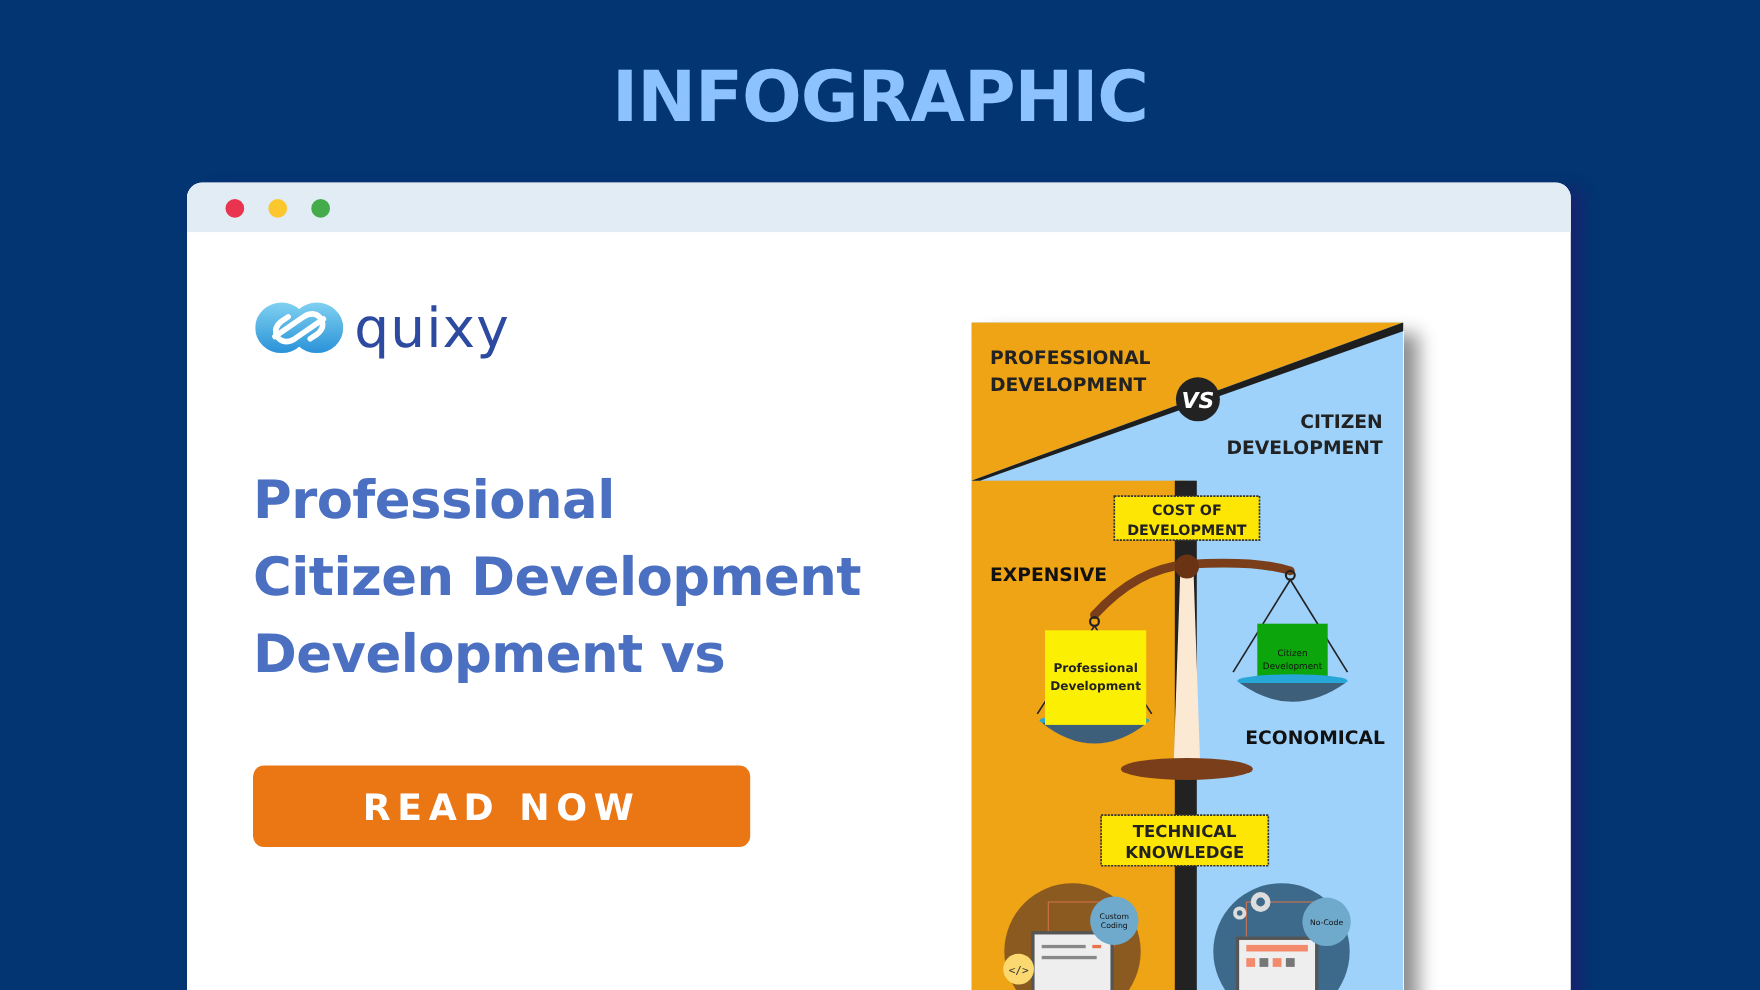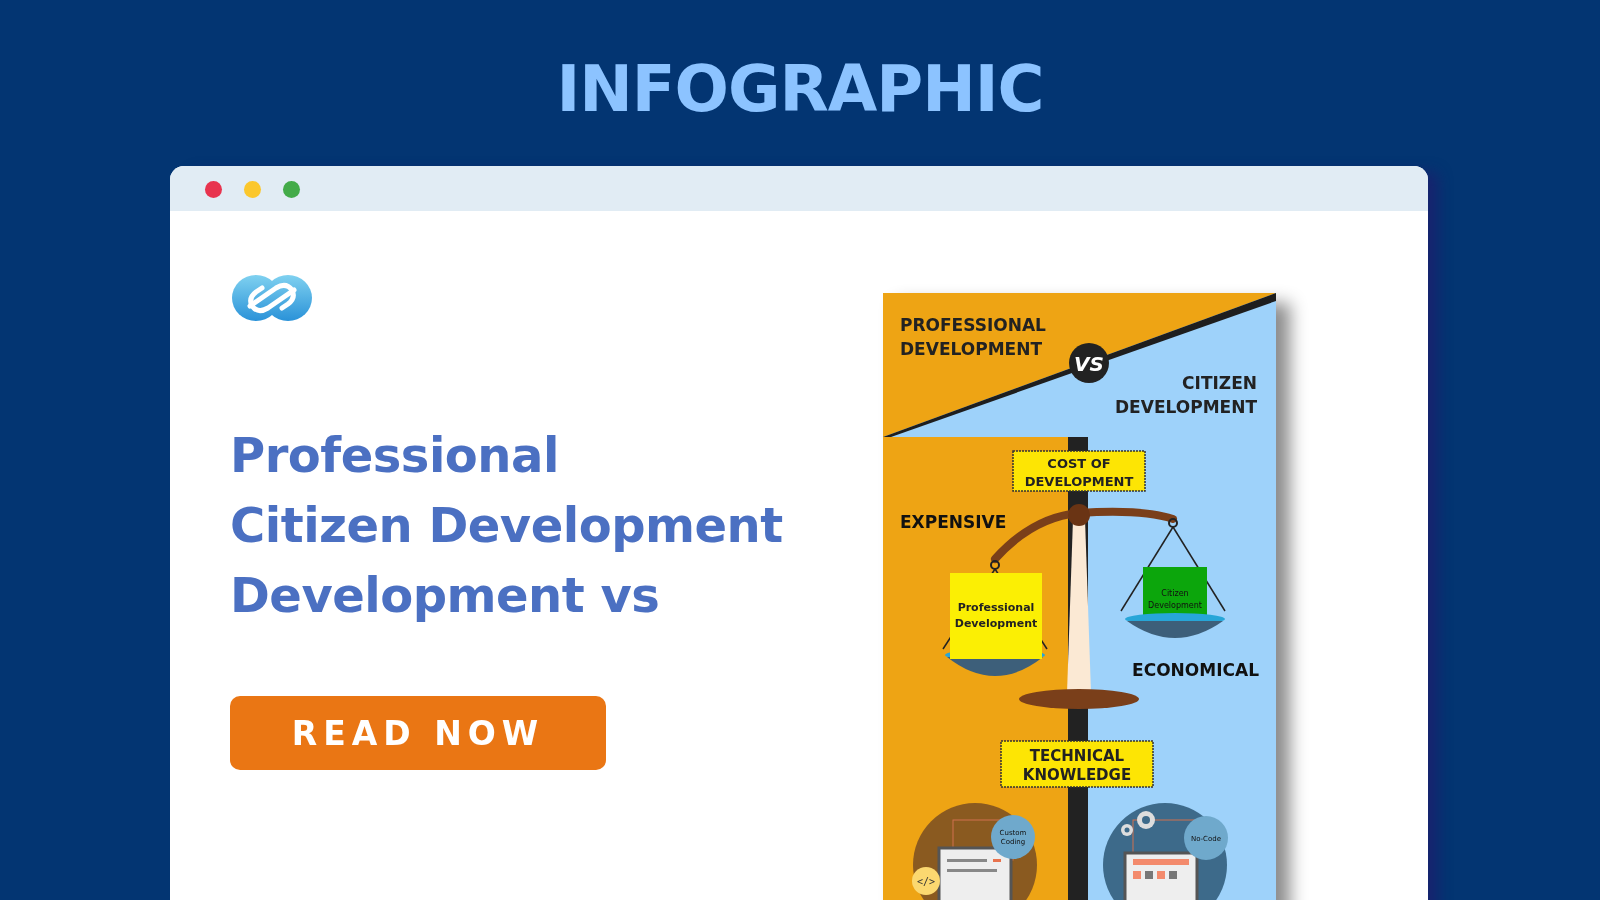--- a/index.html
+++ b/index.html
@@ -55,21 +55,21 @@
     color: #4b70c2;
     font-family: "DejaVu Sans", sans-serif;
     font-weight: bold;
     font-size: 48px;
     line-height: 70px;
     letter-spacing: -0.5px;
     width: 600px;
   }
   .read-btn {
     position: absolute; left: 60px; top: 530px;
-    width: 376px; height: 74px;
+    width: 452px; height: 74px;
     background: #ea7614;
     border-radius: 10px;
     color: #ffffff;
     font-family: "DejaVu Sans", sans-serif;
     font-weight: bold;
     font-size: 33px;
     letter-spacing: 6px;
     display: flex; align-items: center; justify-content: center;
     cursor: pointer;
     border: none;
@@ -99,20 +99,21 @@
         <linearGradient id="lg1" x1="0" y1="0" x2="0" y2="1">
           <stop offset="0" stop-color="#7fd1f0"></stop>
           <stop offset="1" stop-color="#2a92d8"></stop>
         </linearGradient>
       </defs>
       <ellipse cx="24" cy="26" rx="24" ry="23" fill="url(#lg1)"></ellipse>
       <ellipse cx="56" cy="26" rx="24" ry="23" fill="url(#lg1)"></ellipse>
       <path d="M18 34 L44 16 Q54 10 60 18 Q64 26 56 32 L50 36" stroke="#ffffff" stroke-width="5" fill="none" stroke-linecap="round"></path>
       <path d="M62 18 L36 36 Q26 42 20 34 Q16 26 24 20 L30 16" stroke="#ffffff" stroke-width="5" fill="none" stroke-linecap="round"></path>
     </svg>
+    <span class="logo-text">quixy</span>
   </div>
 
   <div class="headline">
     <div>Professional</div>
     <div>Citizen Development</div>
     <div>Development vs</div>
   </div>
 
   <button class="read-btn">READ NOW</button>
 

